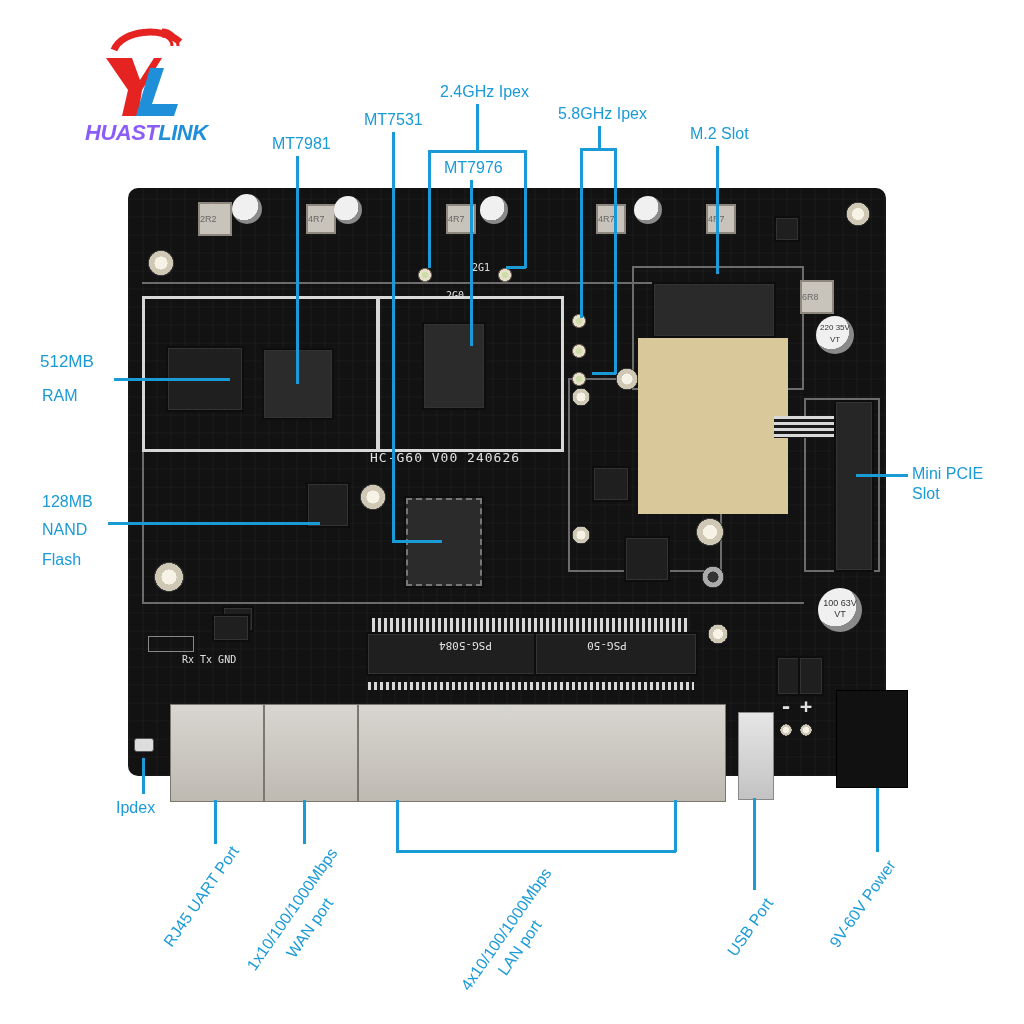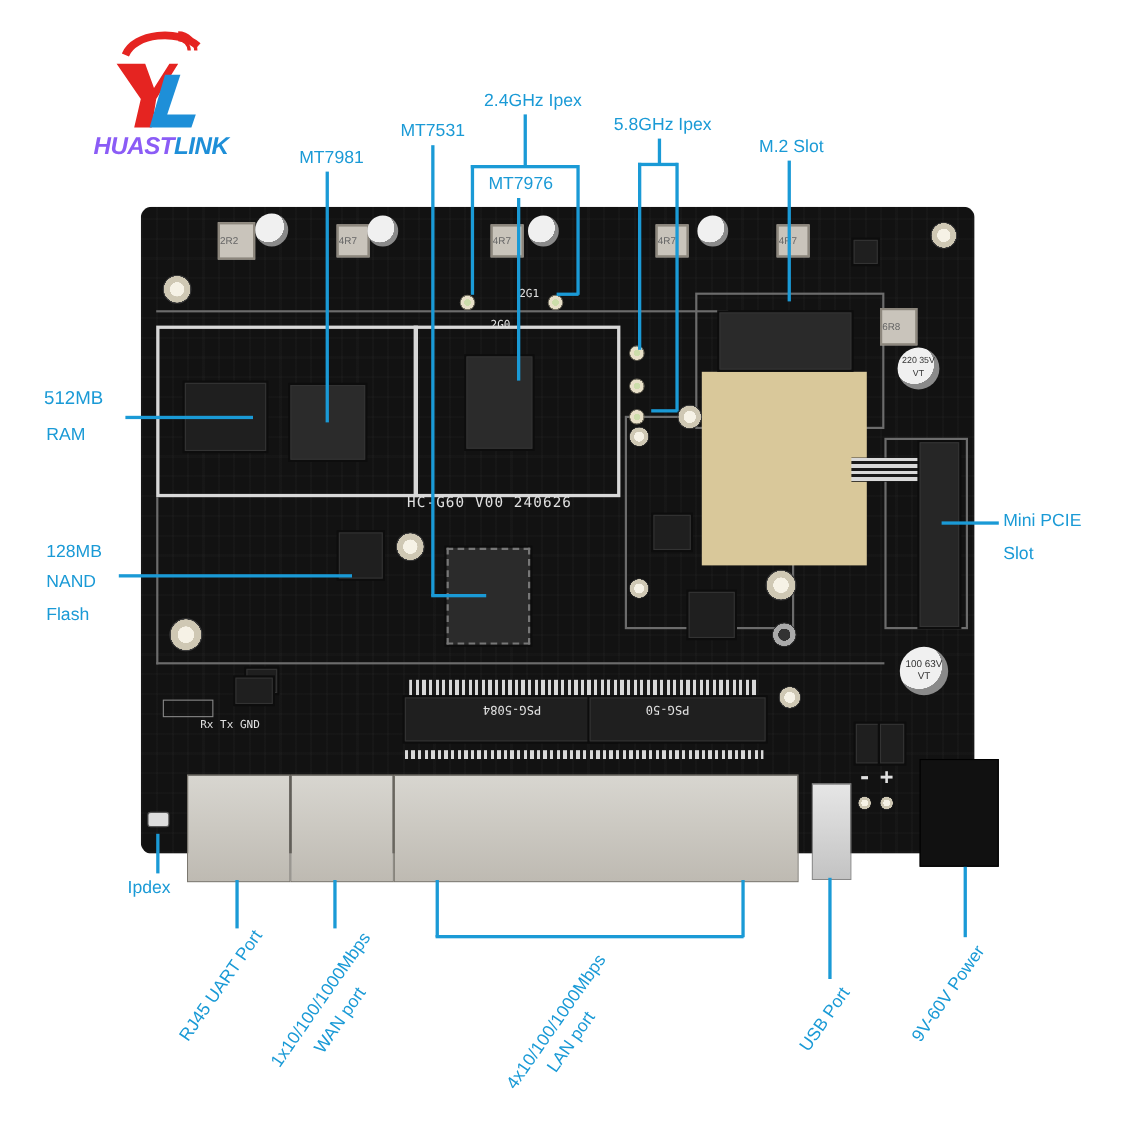--- a/index.html
+++ b/index.html
@@ -173,21 +173,21 @@
 <div class="lbl" style="left:42px;top:386px;">RAM</div>
 <div class="line" style="left:114px;top:378px;width:116px;height:3px;"></div>
 
 <div class="lbl" style="left:42px;top:492px;">128MB</div>
 <div class="lbl" style="left:42px;top:520px;">NAND</div>
 <div class="lbl" style="left:42px;top:550px;">Flash</div>
 <div class="line" style="left:108px;top:522px;width:212px;height:3px;"></div>
 
 <div class="line" style="left:856px;top:474px;width:52px;height:3px;"></div>
 <div class="lbl" style="left:912px;top:464px;">Mini PCIE</div>
-<div class="lbl" style="left:912px;top:494px;">Slot</div>
+<div class="lbl" style="left:912px;top:484px;">Slot</div>
 
 <div class="line" style="left:142px;top:758px;width:3px;height:36px;"></div>
 <div class="lbl" style="left:116px;top:798px;">Ipdex</div>
 
 <div class="line" style="left:214px;top:800px;width:3px;height:44px;"></div>
 <div class="rot" style="right:calc(1024px - 236px);top:838px;">RJ45 UART Port</div>
 
 <div class="line" style="left:303px;top:800px;width:3px;height:44px;"></div>
 <div class="rot" style="right:calc(1024px - 334px);top:840px;">1x10/100/1000Mbps</div>
 <div class="rot" style="right:calc(1024px - 330px);top:890px;">WAN port</div>

